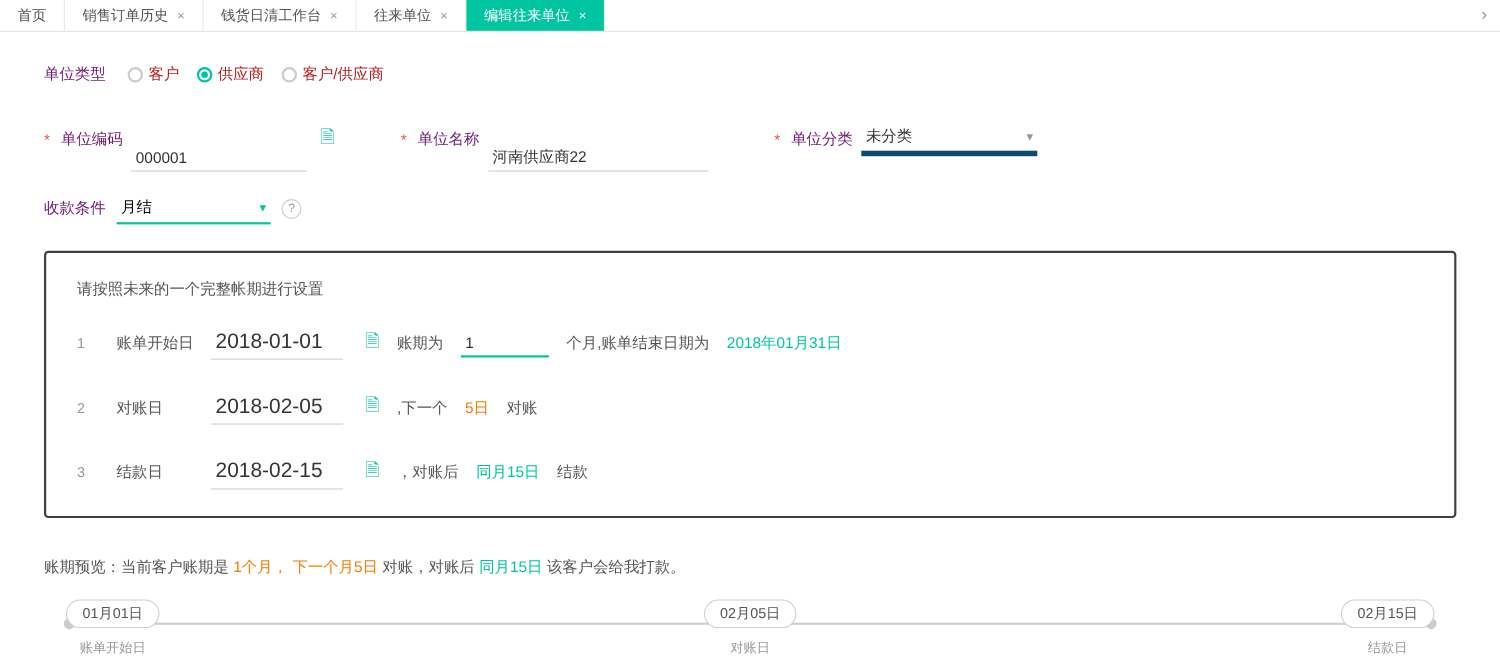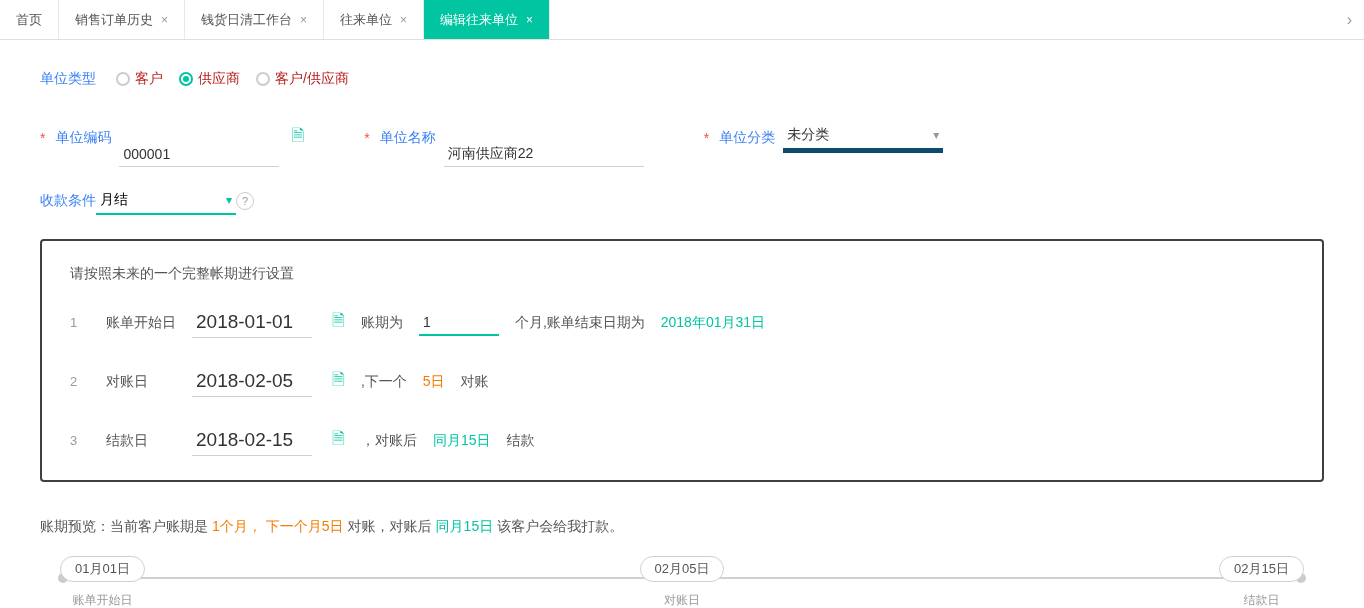--- a/index.html
+++ b/index.html
@@ -4,21 +4,21 @@
   <style>
     * { box-sizing: border-box; margin: 0; padding: 0; }
     body { font-family: 'Microsoft YaHei', Arial, sans-serif; font-size: 14px; background: #f5f5f5; color: #333; }
 
     
     .tabs-bar {
       display: flex;
       align-items: center;
       background: #fff;
       border-bottom: 1px solid #e0e0e0;
-      height: 40px;
+      height: 29px;
       padding: 0;
     }
     .tab-item {
       display: flex;
       align-items: center;
       padding: 0 16px;
       height: 100%;
       cursor: pointer;
       font-size: 13px;
       color: #555;
@@ -60,21 +60,21 @@
       align-items: center;
       margin-bottom: 20px;
       gap: 20px;
     }
     .form-field {
       display: flex;
       align-items: center;
       gap: 8px;
     }
     .field-label {
-      color: #3b82f6;
+      color: #701a75;
       white-space: nowrap;
     }
     .required-star {
       color: #f04e4e;
       margin-right: 2px;
     }
     .field-input {
       border: none;
       border-bottom: 1px solid #d0d0d0;
       outline: none;
@@ -147,21 +147,21 @@
     }
     .dropdown-arrow {
       color: #999;
       font-size: 12px;
     }
 
     
     .collect-row {
       display: flex;
       align-items: center;
-      gap: 0;
+      gap: 10px;
       margin-bottom: 24px;
     }
     .collect-dropdown {
       display: flex;
       align-items: center;
       border-bottom: 2px solid #00c5a0;
       padding: 4px 4px;
       width: 140px;
       cursor: pointer;
     }

